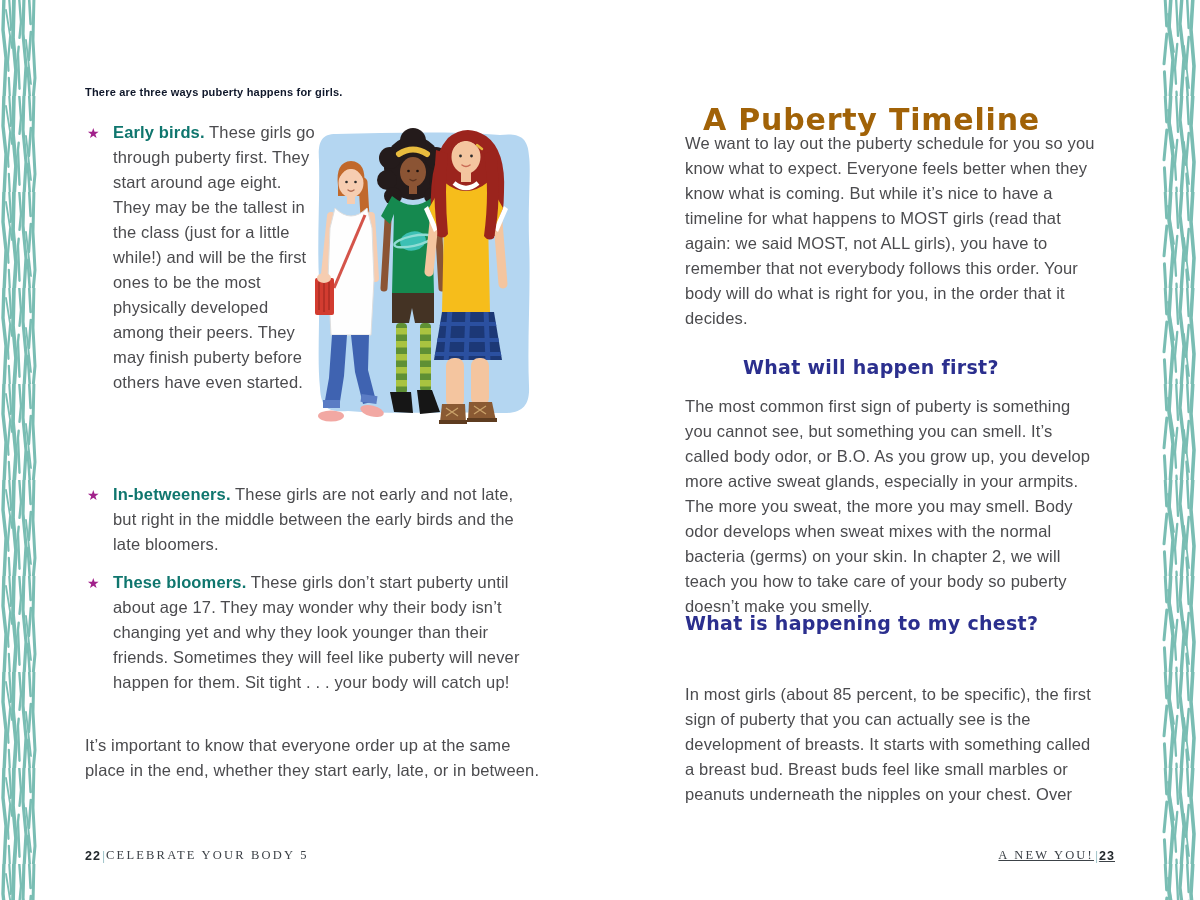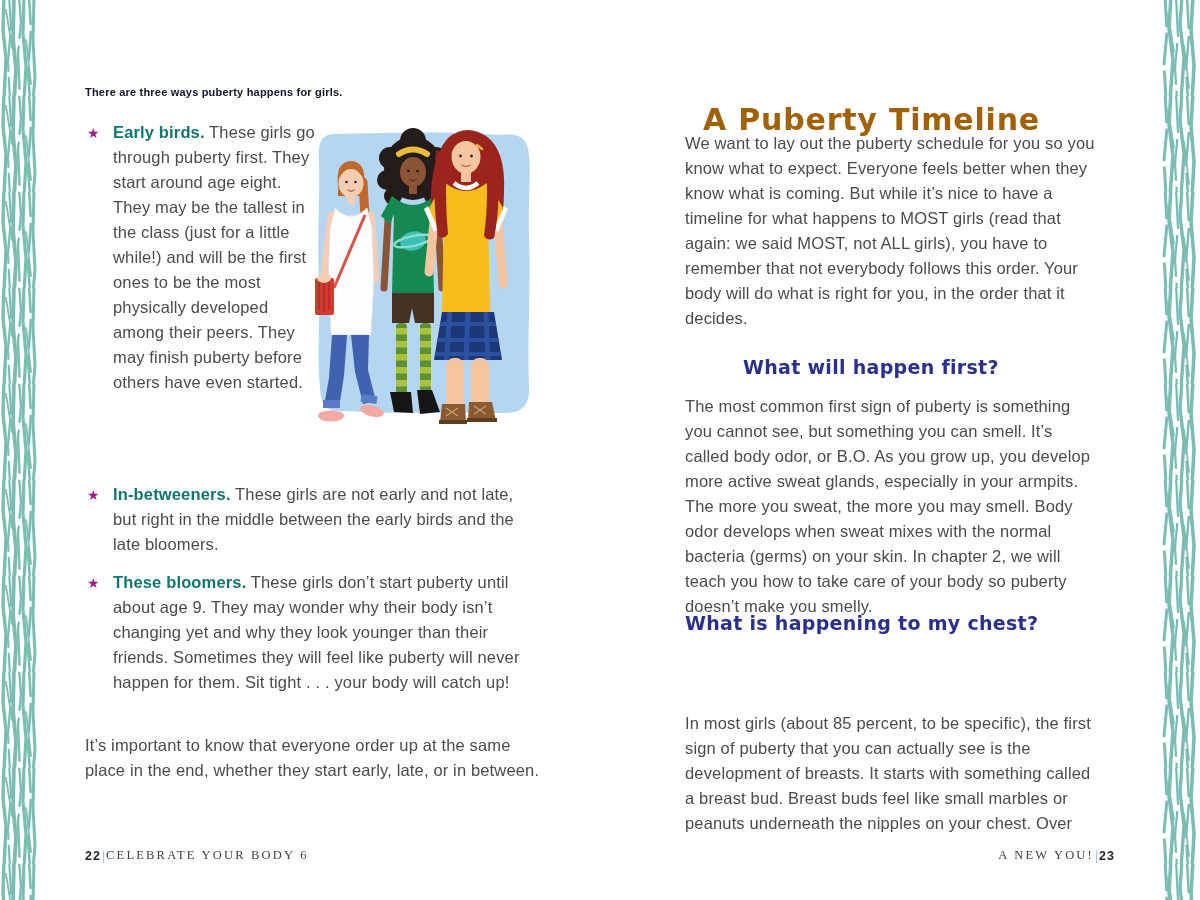--- a/index.html
+++ b/index.html
@@ -39,21 +39,21 @@
     letter-spacing:0.3px; margin:0; font-family:"DejaVu Sans","Liberation Sans",sans-serif;
   }
 
   .footer {
     position:absolute; top:848px; font-size:12px; color:#3c4247;
     display:flex; align-items:center; gap:1px;
   }
   .footer .pgnum { font-weight:bold; font-size:12.5px; color:#23282c; letter-spacing:1px; font-family:"Liberation Sans",sans-serif; }
   .footer .sep   { color:#9fc3c9; font-size:12px; }
   .footer .ftitle{ font-family:"Liberation Serif","DejaVu Serif",serif; letter-spacing:2.2px; font-size:12.5px; color:#3b4046; }
-  .footer.right { justify-content:flex-end; }
+  .footer.right { justify-content:flex-end;text-decoration:underline; }
 
   .illus { position:absolute; left:308px; top:120px; width:234px; height:312px; }
 </style>
 </head>
 <body>
 
 <div class="canvas">
 
   <div class="edge left">
     <svg width="40" height="900" viewBox="0 0 40 900" xmlns="http://www.w3.org/2000/svg">
@@ -108,21 +108,21 @@
 
     <div class="bullet" style="left:113px; top:482px; width:428px;">
       <span class="star">★</span>
       <p class="body-text"><span class="lead">In-betweeners.</span>
         <span>These girls are not early and not late, but right in the middle between the early birds and the late bloomers.</span></p>
     </div>
 
     <div class="bullet" style="left:113px; top:570px; width:428px;">
       <span class="star">★</span>
       <p class="body-text"><span class="lead">These bloomers.</span>
-        <span>These girls don’t start puberty until about age 9. They may wonder why their body isn’t changing yet and why they look younger than their friends. Sometimes they will feel like puberty will never happen for them. Sit tight . . . your body will catch up!</span></p>
+        <span>These girls don’t start puberty until about age 17. They may wonder why their body isn’t changing yet and why they look younger than their friends. Sometimes they will feel like puberty will never happen for them. Sit tight . . . your body will catch up!</span></p>
     </div>
 
     <p class="body-text abs" style="left:85px; top:733px; width:460px;">It’s important to know that everyone order up at the same place in the end, whether they start early, late, or in between.</p>
 
     <div class="illus">
       <svg width="234" height="312" viewBox="0 0 234 312" xmlns="http://www.w3.org/2000/svg">
         <defs>
           <pattern id="gstripe" width="12" height="13" patternUnits="userSpaceOnUse">
             <rect width="12" height="13" fill="#a9c340"></rect>
             <rect y="6.5" width="12" height="6.5" fill="#5f9034"></rect>
@@ -225,37 +225,37 @@
           <rect x="159" y="298" width="30" height="4" fill="#5e3c20"></rect>
           <path d="M138,288 L150,296 M150,288 L138,296" stroke="#c9a26a" stroke-width="1.3"></path>
           <path d="M166,286 L178,294 M178,286 L166,294" stroke="#c9a26a" stroke-width="1.3"></path>
         </g>
       </svg>
     </div>
 
     <div class="footer" style="left:85px;">
       <span class="pgnum">22</span>
       <span class="sep">|</span>
-      <span class="ftitle">CELEBRATE YOUR BODY 6</span>
+      <span class="ftitle">CELEBRATE YOUR BODY 5</span>
     </div>
   </div>
 
   <div>
 
     <h1 class="rp-title abs" style="left:685px; top:84px;">A Puberty Timeline</h1>
 
     <p class="body-text abs" style="left:685px; top:131px; width:412px;">We want to lay out the puberty schedule for you so you know what to expect. Everyone feels better when they know what is coming. But while it’s nice to have a timeline for what happens to MOST girls (read that again: we said MOST, not ALL girls), you have to remember that not everybody follows this order. Your body will do what is right for you, in the order that it decides.</p>
 
     <h3 class="rp-sub abs" style="left:703px; top:356px;margin-left:40px;">What will happen first?</h3>
 
     <p class="body-text abs" style="left:685px; top:394px; width:412px;">The most common first sign of puberty is something you cannot see, but something you can smell. It’s called body odor, or B.O. As you grow up, you develop more active sweat glands, especially in your armpits. The more you sweat, the more you may smell. Body odor develops when sweat mixes with the normal bacteria (germs) on your skin. In chapter 2, we will teach you how to take care of your body so puberty doesn’t make you smelly.</p>
 
     <h3 class="rp-sub abs" style="left:685px; top:612px;">What is happening to my chest?</h3>
 
-    <p class="body-text abs" style="left:685px; top:711px; width:412px;">In most girls (about 85 percent, to be specific), the first sign of puberty that you can actually see is the development of breasts. It starts with something called a breast bud. Breast buds feel like small marbles or peanuts underneath the nipples on your chest. Over</p>
+    <p class="body-text abs" style="left:685px; top:682px; width:412px;">In most girls (about 85 percent, to be specific), the first sign of puberty that you can actually see is the development of breasts. It starts with something called a breast bud. Breast buds feel like small marbles or peanuts underneath the nipples on your chest. Over</p>
 
     <div class="footer right" style="left:815px; width:300px;">
       <span class="ftitle">A NEW YOU!</span>
       <span class="sep">|</span>
       <span class="pgnum">23</span>
     </div>
   </div>
 
 </div>
 

